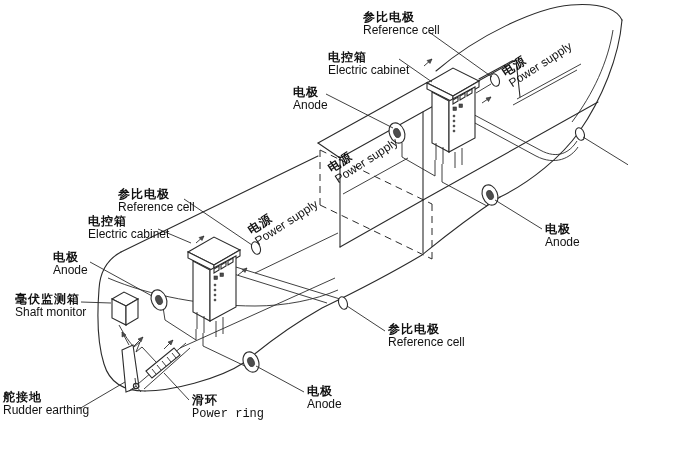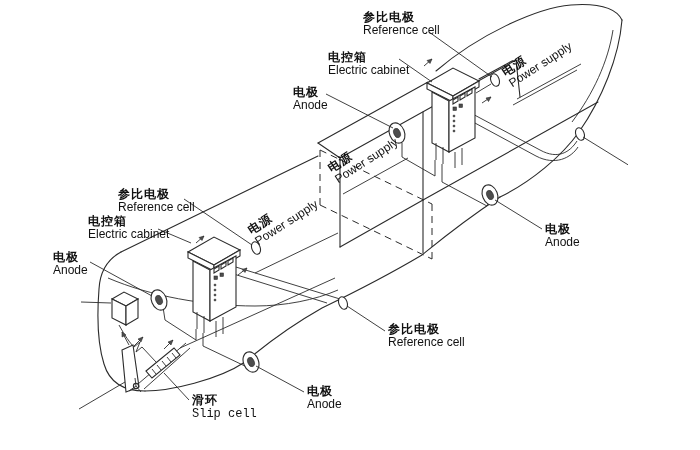--- a/index.html
+++ b/index.html
@@ -235,25 +235,33 @@
   <div class="callout" style="left:88px;top:215px;">
     <span class="zh">电控箱</span>
     <span class="en">Electric cabinet</span>
     </div>
 
   <div class="callout" style="left:53px;top:251px;">
     <span class="zh">电极</span>
     <span class="en">Anode</span>
     </div>
 
-
+  <div class="callout" style="left:15px;top:293px;">
+    <span class="zh">毫伏监测箱</span>
+    <span class="en">Shaft monitor</span>
+    </div>
+
+  <div class="callout" style="left:3px;top:391px;">
+    <span class="zh">舵接地</span>
+    <span class="en">Rudder earthing</span>
+    </div>
 
   <div class="callout" style="left:192px;top:395px;font-family:Liberation Mono, monospace;">
     <span class="zh">滑环</span>
-    <span class="en">Slip cell</span>
+    <span class="en">Power ring</span>
     </div>
 
   <div class="callout" style="left:307px;top:385px;">
     <span class="zh">电极</span>
     <span class="en">Anode</span>
     </div>
 
   <div class="callout rot" style="left:260px;top:222px;">
     <span class="zh">电源</span>
     <span class="en">Power supply</span>

